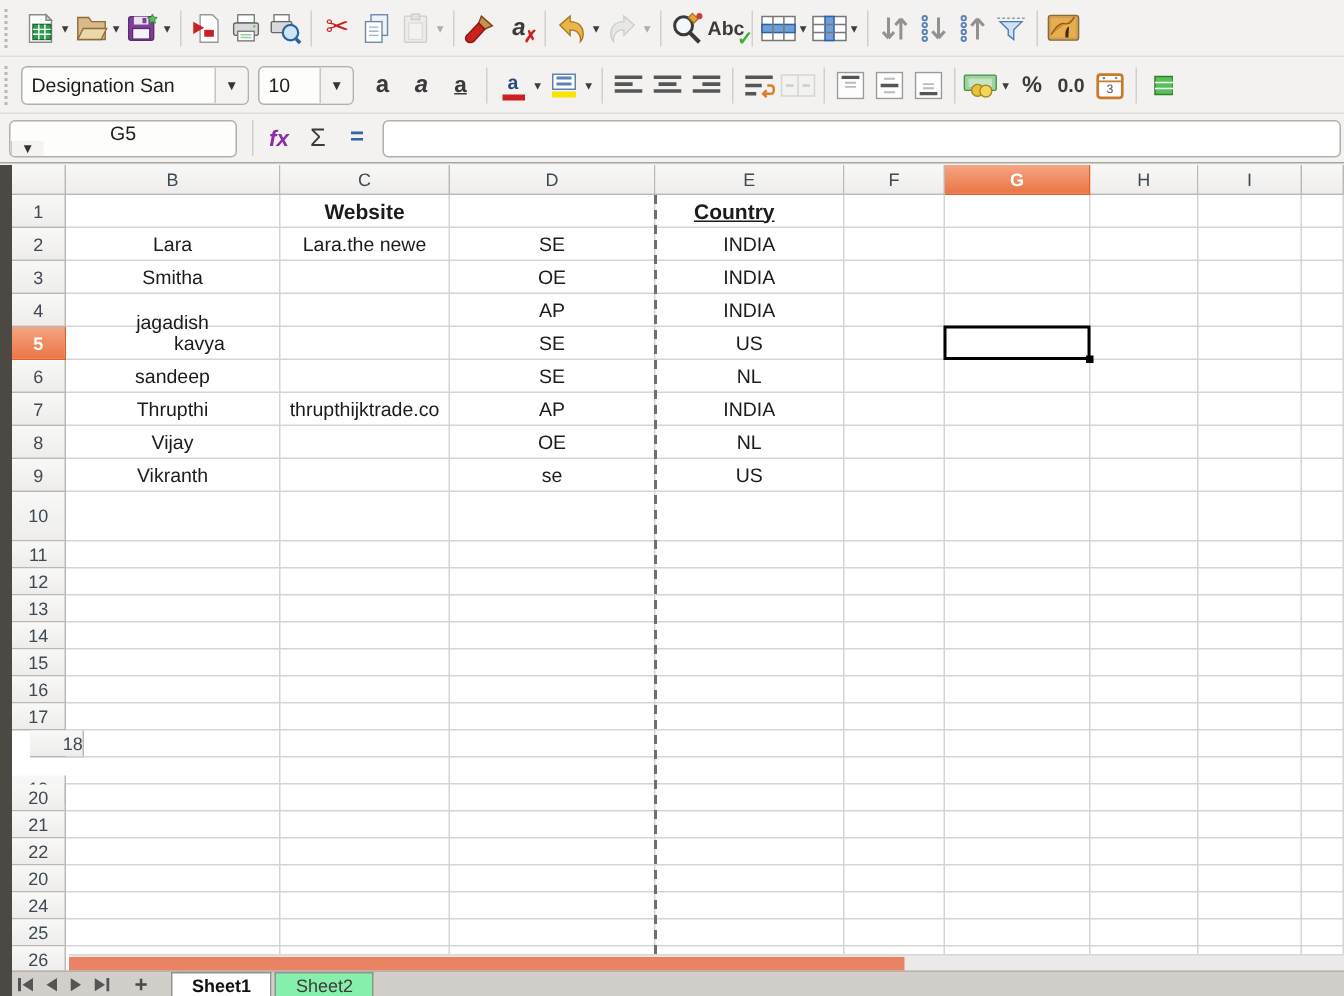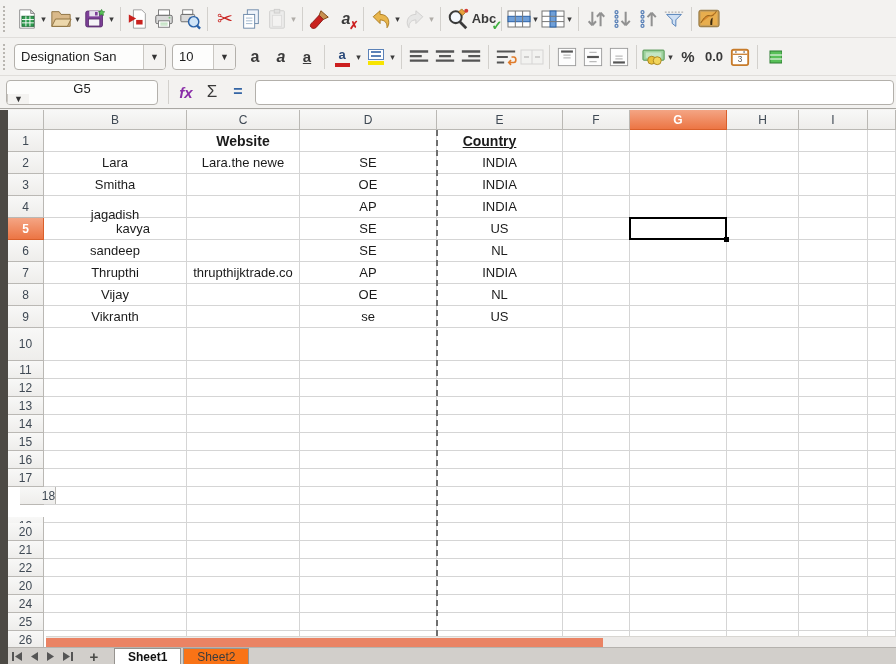--- a/index.html
+++ b/index.html
@@ -76,21 +76,21 @@
 
   
   #hscroll { position:absolute; left:46px; top:636px; width:850px; height:11px; background:#eceae8; border-top:1px solid #d8d6d2; z-index:7; }
   #hscroll-thumb { position:absolute; left:0; top:1px; width:557px; height:10px; background:#ea8364; }
   #tabbar { position:absolute; left:8px; right:0; top:647px; height:17px; background:#d2cfcb; display:flex; align-items:stretch; z-index:8;
             border-top:1px solid #b5b2ae; }
   .nav-btn { width:17px; display:flex; align-items:center; justify-content:center; }
   .nav-btn svg { display:block; }
   #add-sheet { width:20px; display:flex; align-items:center; justify-content:center; font-size:15px; font-weight:900; color:#4a4a47; }
   .sheet-tab { display:flex; align-items:center; padding:0 13px; font-size:12px; color:#3c3c3c;
-               background:#f97316; border:1px solid #96938f; border-bottom:none; margin-right:2px; }
+               background:#86efac; border:1px solid #96938f; border-bottom:none; margin-right:2px; }
   .sheet-tab.active { background:#fff; font-weight:700; color:#111; }
   #tab-spacer { width:8px; }
 </style>
 </head>
 <body>
 
 <div id="window">
 
   <div id="tb-standard" class="toolbar">
     <div class="grip"></div>

